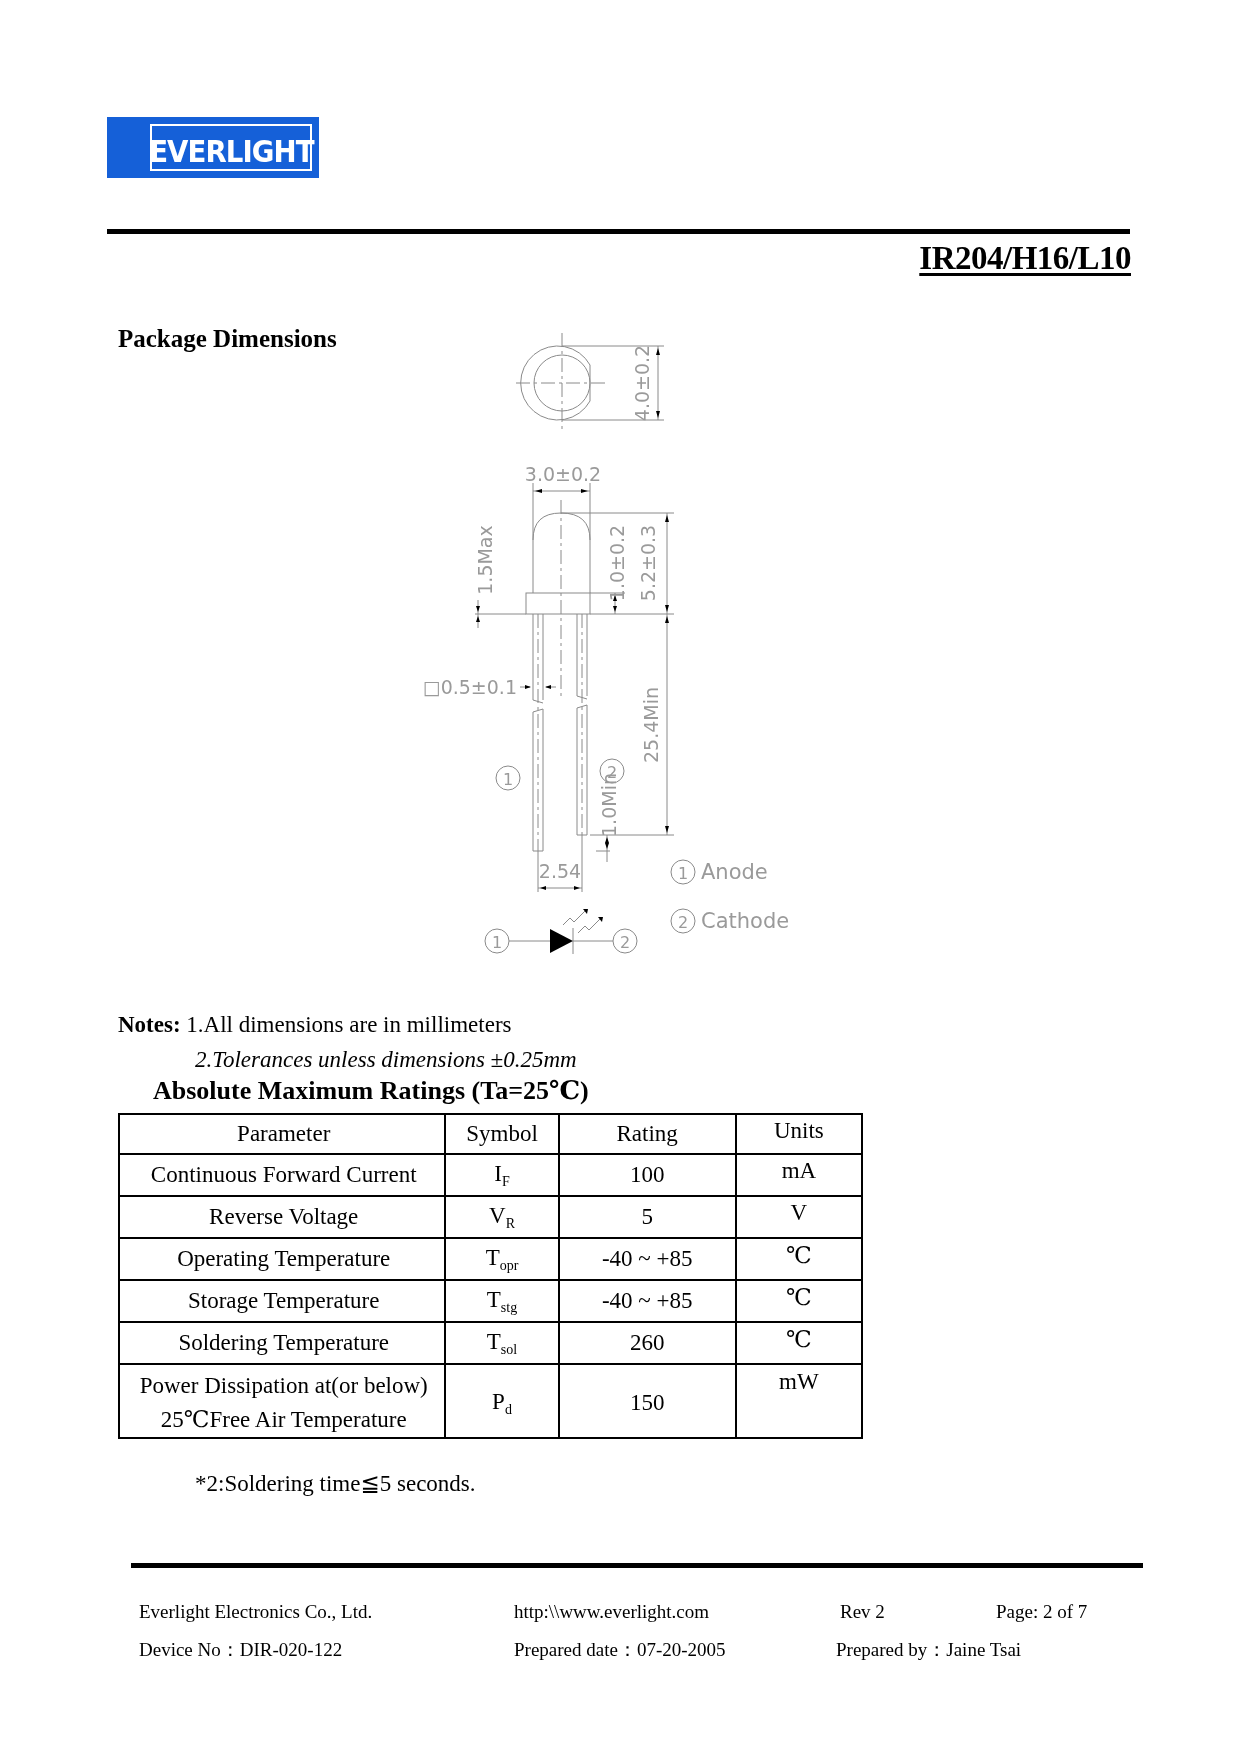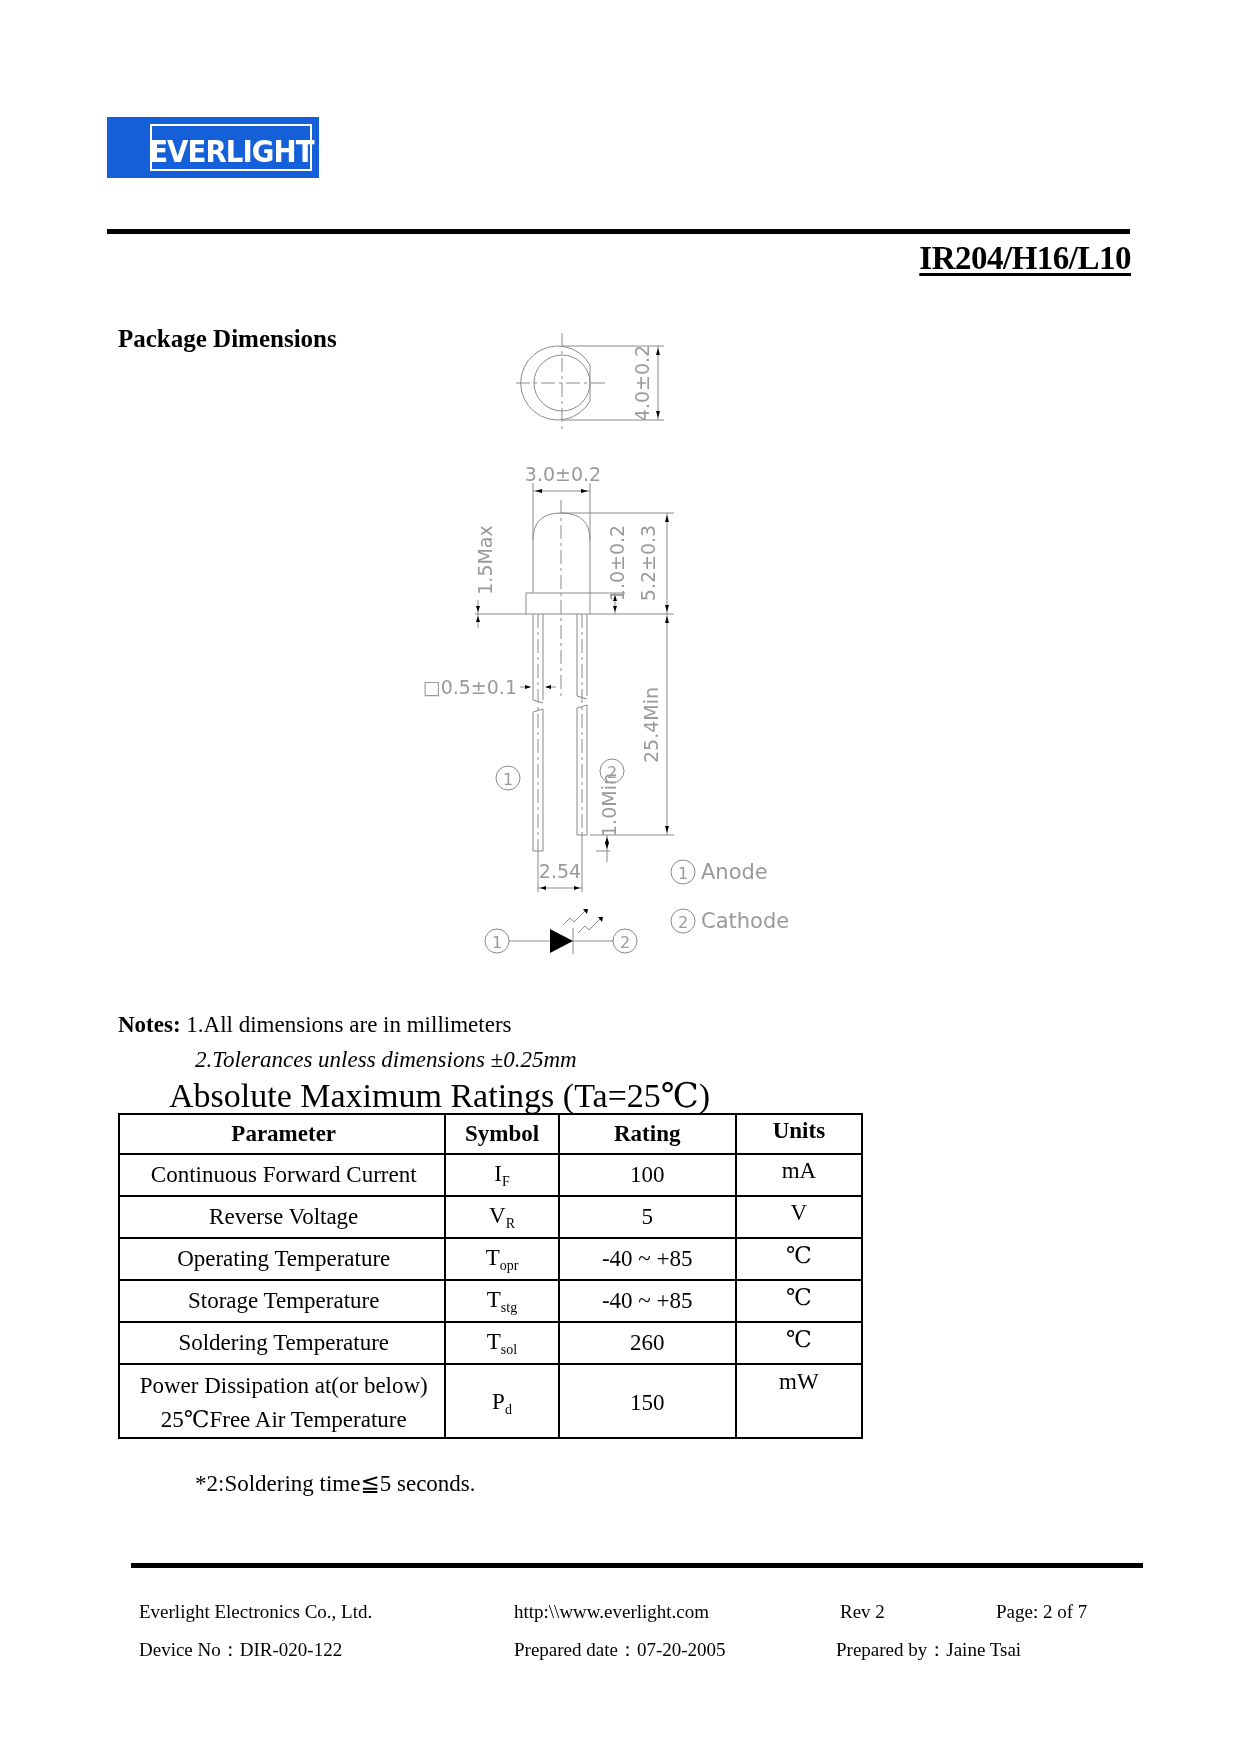--- a/index.html
+++ b/index.html
@@ -21,25 +21,25 @@
 
   .section-title { left:118px; top:325px; font-size:25px; font-weight:bold; }
 
   .diagram { left:0; top:0; width:1240px; height:1000px; pointer-events:none; }
   .diagram text { font-family:"DejaVu Sans", sans-serif; fill:#9a9a9a; }
 
   .notes1 { left:118px; top:1007px; font-size:23px; line-height:35px; }
   .notes1 .lbl { font-weight:bold; }
   .notes1 .l2 { padding-left:77px;font-style:italic; }
 
-  .amr-title { left:169px; top:1075px; font-size:34px; font-weight:normal; }
+  .amr-title { left:153px; top:1075px; font-size:26px; font-weight:bold; }
 
   table.amr { position:absolute; left:118px; top:1113px; width:745px; border-collapse:collapse; }
   table.amr td, table.amr th { border:2px solid #000; font-size:23px; padding:0; }
-  table.amr th { font-weight:bold; height:35px; font-size:23px; }
+  table.amr th { font-weight:normal; height:35px; font-size:23px; }
   table.amr td { height:37px; vertical-align:middle; }
   .c-param { width:321px; text-align:center; padding-left:3px !important; white-space:nowrap; }
   .c-sym { width:111px; text-align:center; }
   .c-rate { width:175px; text-align:center; }
   .c-unit { width:124px; text-align:center; vertical-align:top !important; padding-top:3px !important;margin-top:36px; }
   .sym-main { font-size:23px; }
   .sym-sub { font-size:14px; vertical-align:-5px; }
   .rowtall td { height:76px; vertical-align:top; padding-top:4px !important; }
   .rowtall .c-param { line-height:34px; }
 

